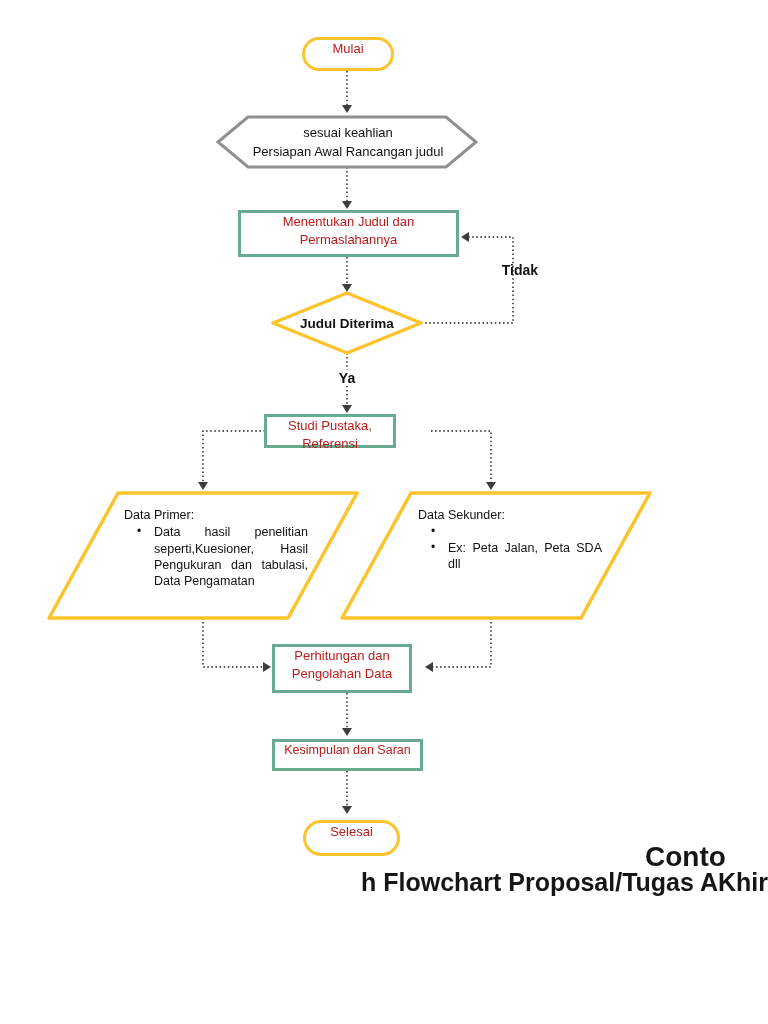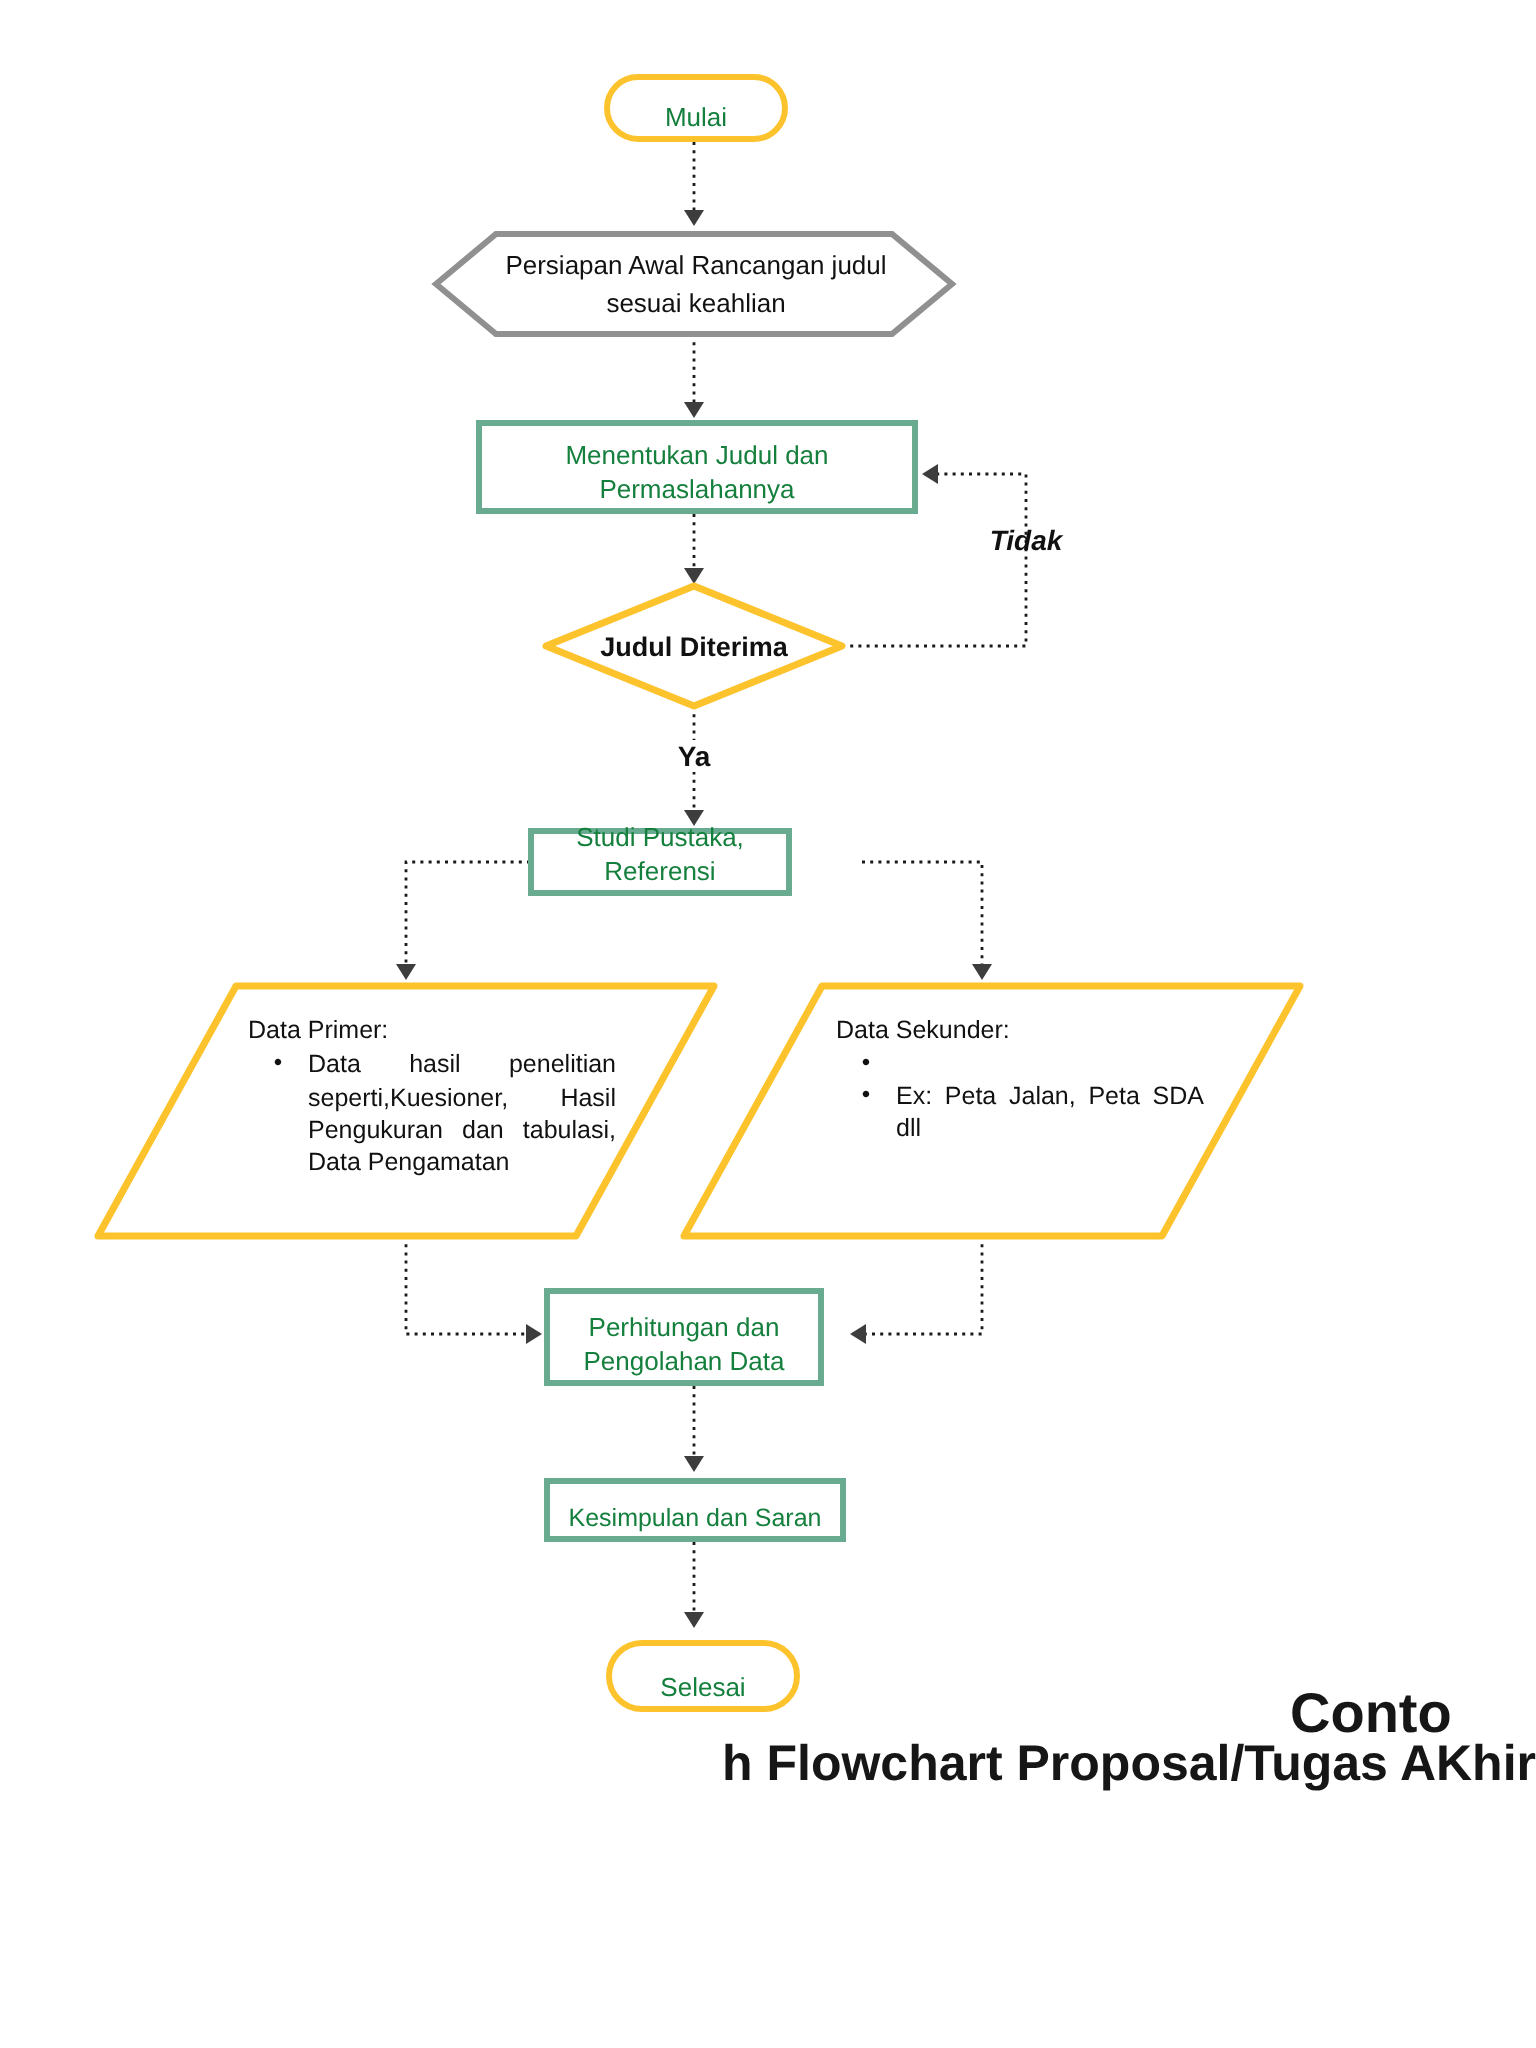--- a/index.html
+++ b/index.html
@@ -2,23 +2,23 @@
 <html><head>
 <meta charset="utf-8">
 <style>
   html,body{margin:0;padding:0;background:#ffffff;}
   .canvas{
     position:relative;width:768px;height:1024px;background:#ffffff;overflow:hidden;
     font-family:"Liberation Sans","DejaVu Sans",sans-serif;color:#111;
   }
   .layer{position:absolute;left:0;top:0;}
   .node{
-    position:absolute;display:flex;align-items:flex-end;justify-content:center;
+    position:absolute;display:flex;align-items:flex-start;justify-content:center;
     text-align:center;background:#fff;box-sizing:border-box;
-    font-size:13px;line-height:1.35;color:#15803d;
+    font-size:13px;line-height:1.35;color:#b91c1c;
   }
   .rect-teal{border:3px solid #68ab90;}
   .stadium{border:3px solid #fcc32d;border-radius:20px;}
   .shape-text{
     position:absolute;text-align:center;font-size:13px;line-height:1.45;color:#111;
   }
   .edge-label{position:absolute;font-weight:bold;font-size:14px;color:#111;}
   .para-text{
     position:absolute;font-size:12.5px;line-height:1.3;color:#111;
   }
@@ -71,34 +71,34 @@
 
     <polygon points="118,493 357,493 288,618 49,618" fill="#ffffff" stroke="#fcc32d" stroke-width="3.5" stroke-linejoin="round"></polygon>
     <polygon points="411,493 650,493 581,618 342,618" fill="#ffffff" stroke="#fcc32d" stroke-width="3.5" stroke-linejoin="round"></polygon>
   </svg>
 
   <div class="node stadium" style="left:302px;top:37px;width:92px;height:34px;">
     <span>Mulai</span>
   </div>
 
   <div class="shape-text" style="left:230px;top:124px;width:236px;">
+    <div>sesuai keahlian</div>
     <div>Persiapan Awal Rancangan judul</div>
-    <div>sesuai keahlian</div>
   </div>
 
   <div class="node rect-teal" style="left:238px;top:210px;width:221px;height:47px;">
     <div>
       <div>Menentukan Judul dan</div>
       <div>Permaslahannya</div>
     </div>
   </div>
 
   <div class="shape-text" style="left:273px;top:314px;width:148px;font-weight:bold;font-size:13.5px;">Judul Diterima</div>
 
-  <div class="edge-label" style="left:488px;top:262px;width:50px;text-align:center;font-style:italic;">Tidak</div>
+  <div class="edge-label" style="left:488px;top:262px;width:50px;text-align:right;">Tidak</div>
   <div class="edge-label" style="left:330px;top:370px;width:34px;text-align:center;background:#fff;">Ya</div>
 
   <div class="node rect-teal" style="left:264px;top:414px;width:132px;height:34px;">
     <span>Studi Pustaka, Referensi</span>
   </div>
 
   <div class="para-text" style="left:124px;top:507px;width:184px;">
     <p class="para-title">Data Primer:</p>
     <div class="bullet-row">
       <span class="bullet-dot">•</span>

